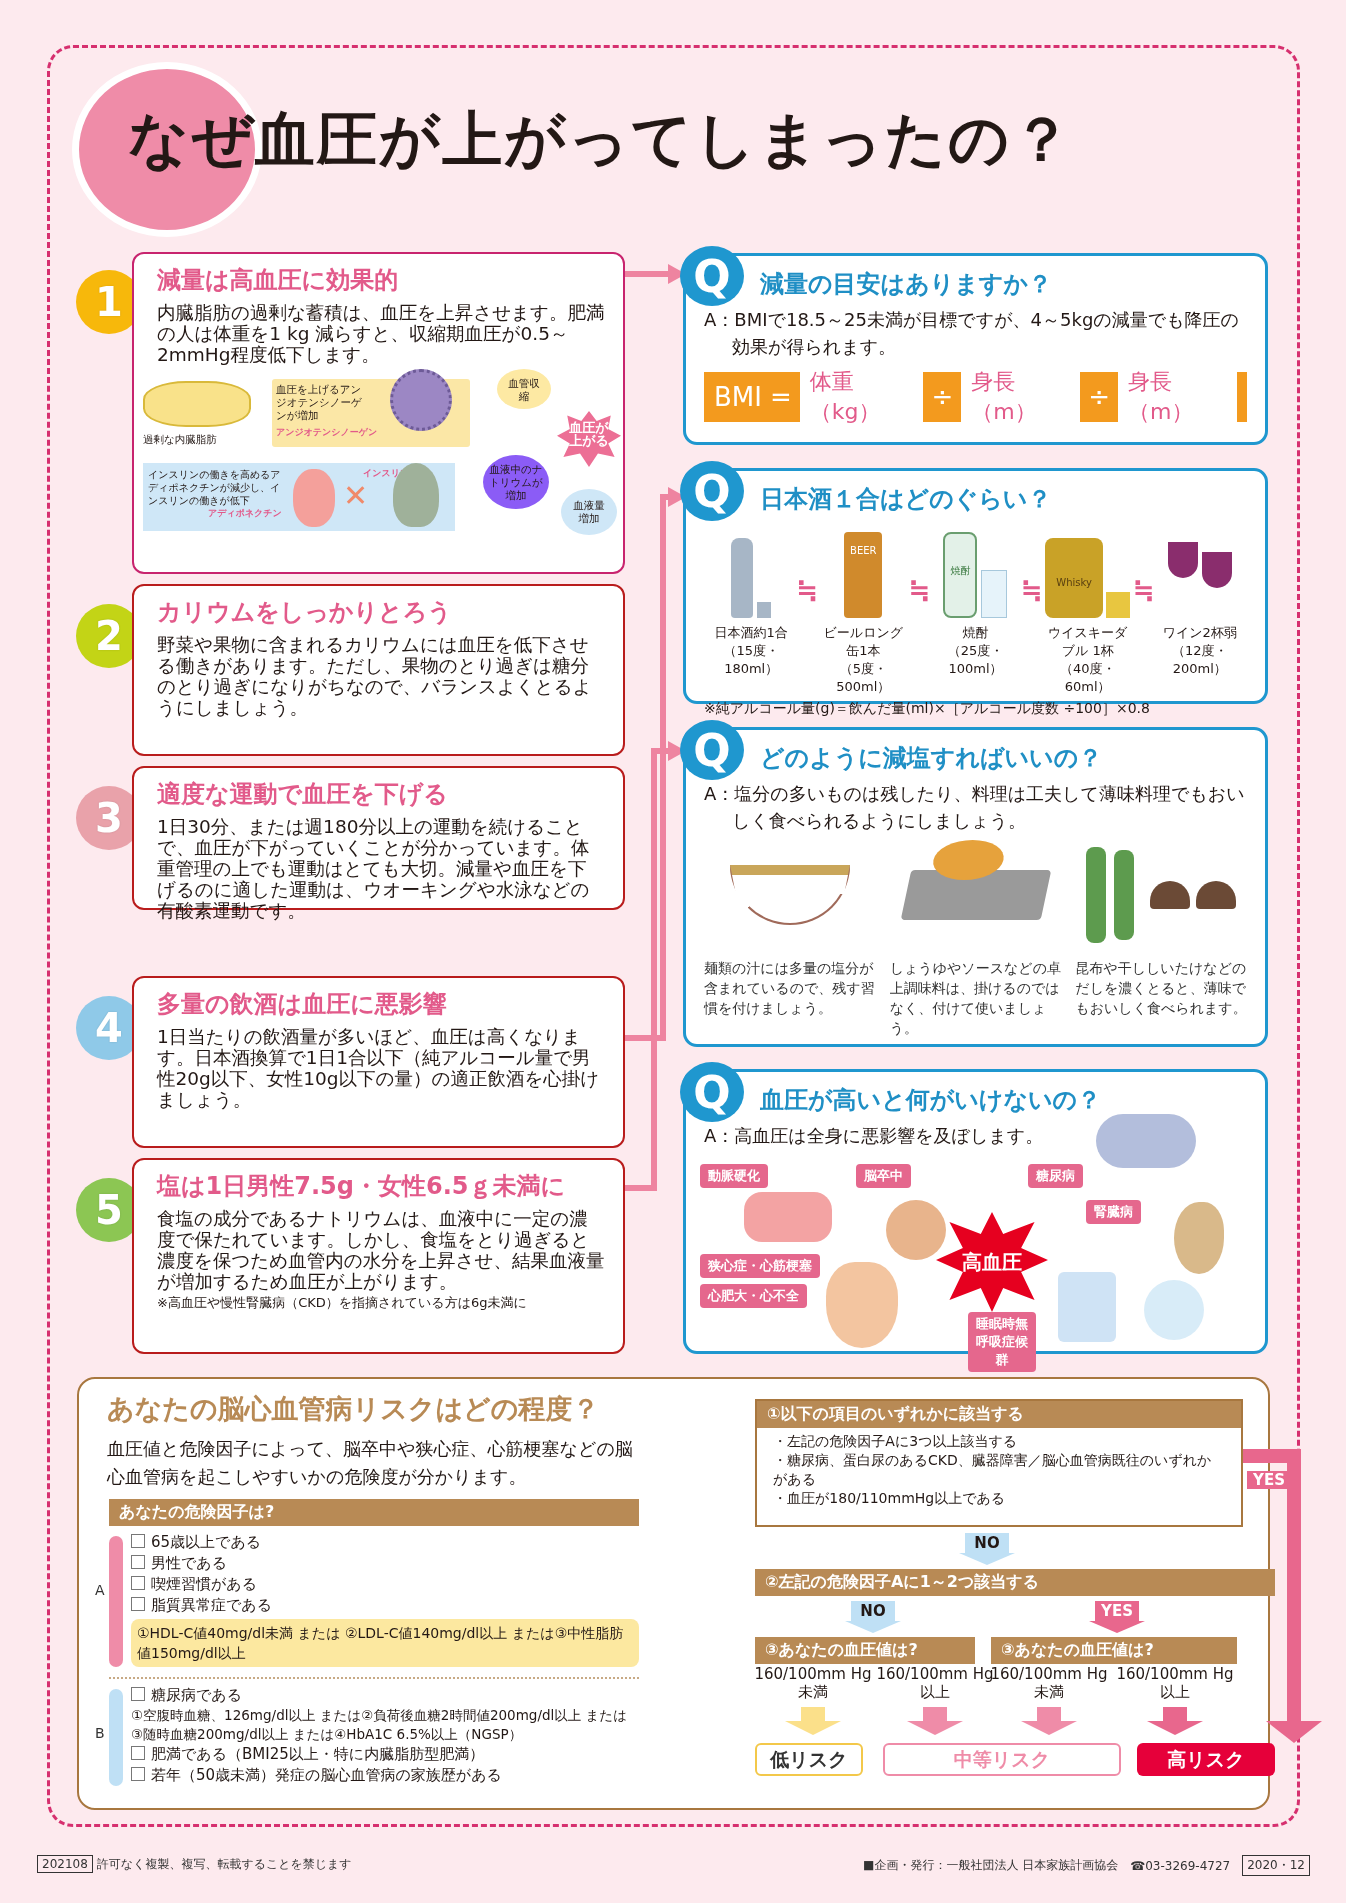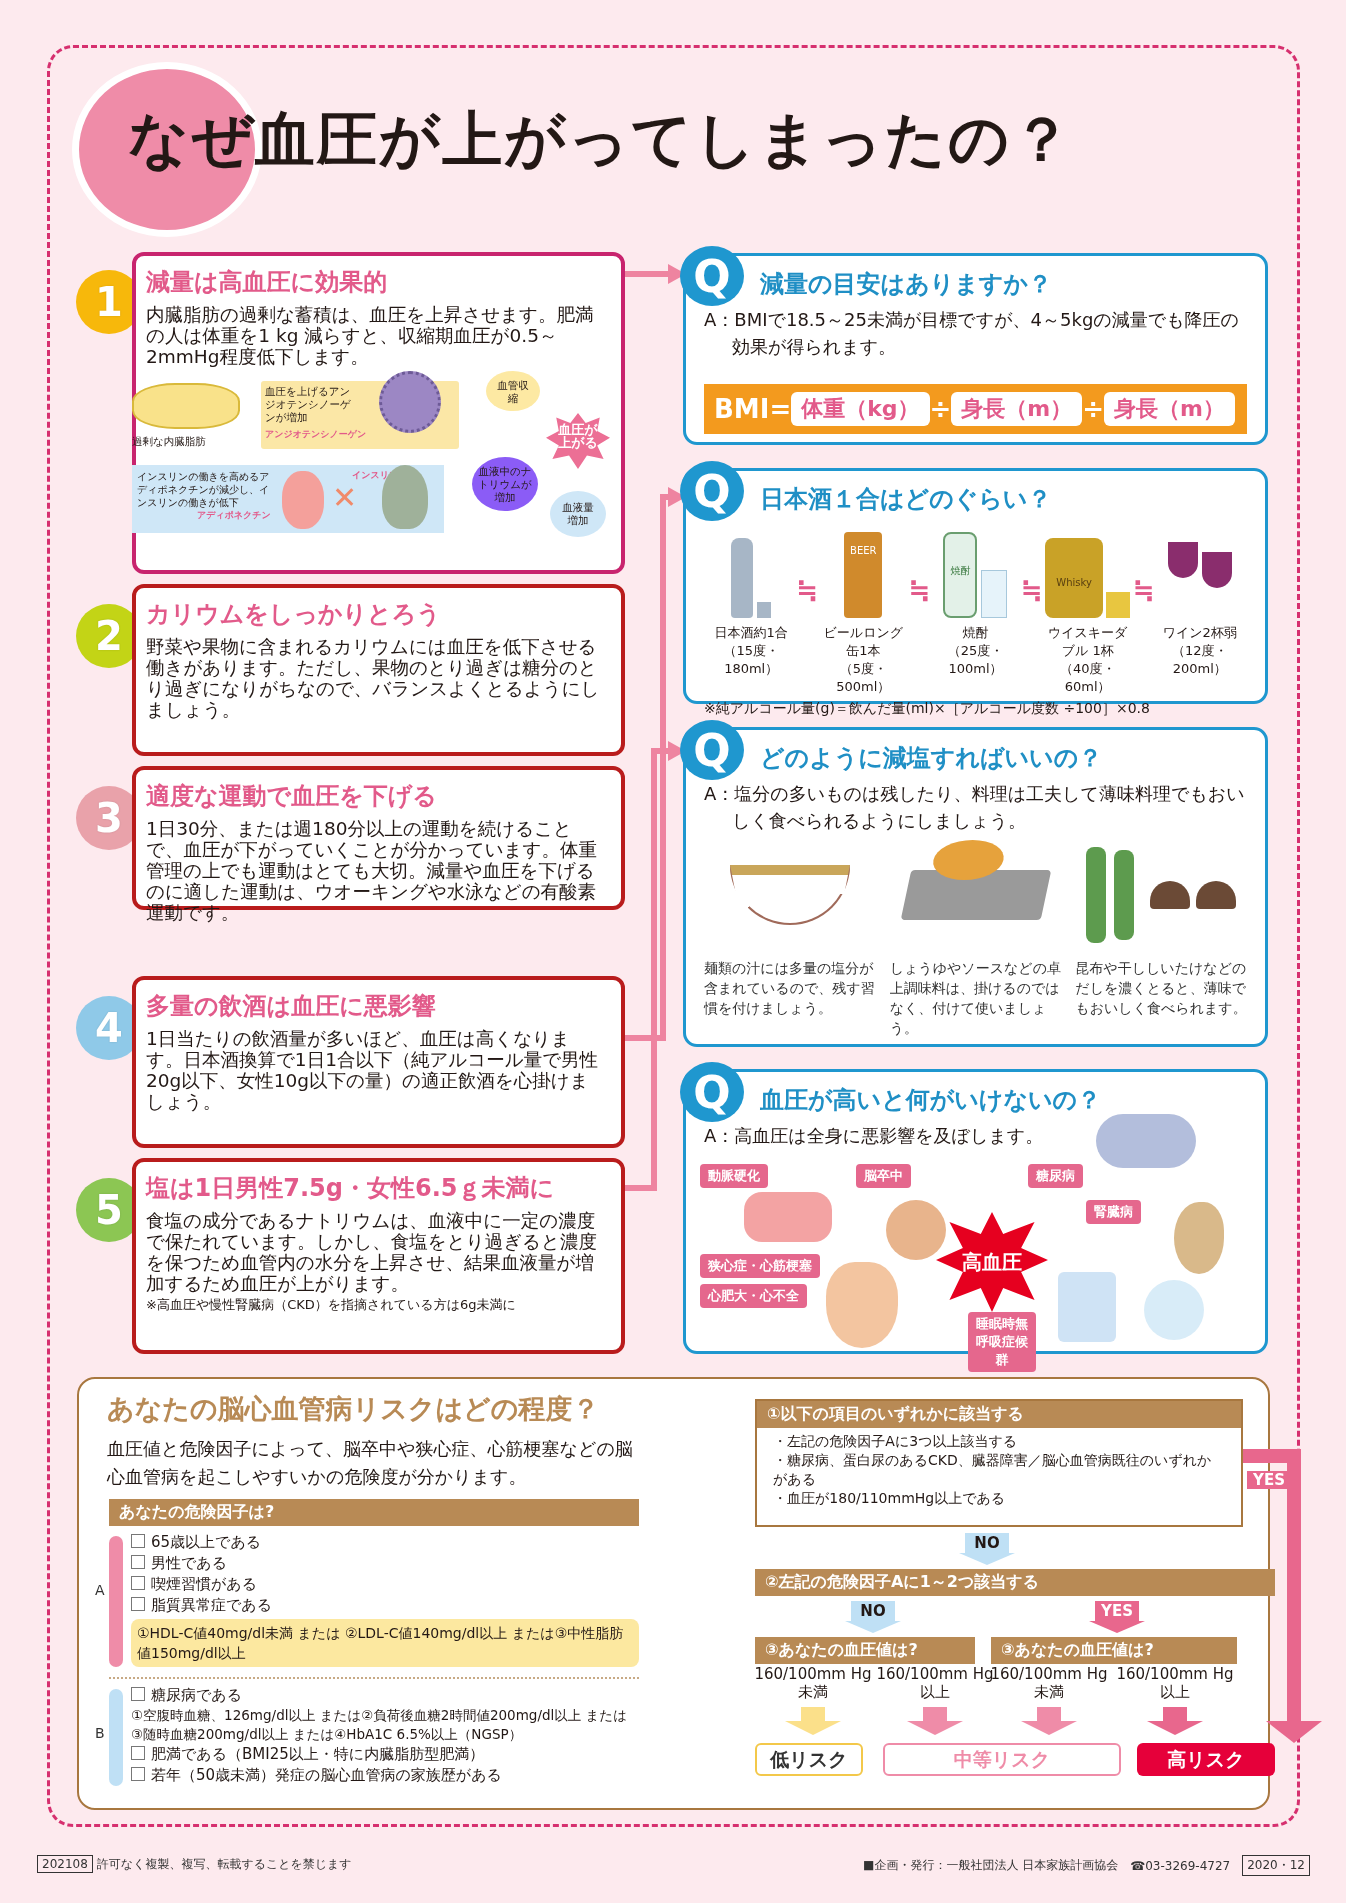--- a/index.html
+++ b/index.html
@@ -1,30 +1,30 @@
 <!DOCTYPE html>
 <html><head>
 <meta charset="utf-8">
 <style>
 *{box-sizing:border-box;margin:0;padding:0}
 body{width:1346px;height:1903px;background:#fdeaee;font-family:"DejaVu Sans","Liberation Sans",sans-serif;color:#231815;position:relative;overflow:hidden}
 .frame{position:absolute;left:47px;top:45px;width:1253px;height:1782px;border:3px dashed #d6306f;border-radius:26px}
 .title-circle{position:absolute;left:72px;top:62px;width:190px;height:175px;border-radius:50%;background:#ef8ca8;border:7px solid #fff}
 .title{position:absolute;left:128px;top:100px;font-size:60px;font-weight:bold;letter-spacing:2px;color:#231815;white-space:nowrap}
 .num{position:absolute;width:66px;height:64px;border-radius:50%;color:#fff;font-size:40px;font-weight:bold;display:flex;align-items:center;justify-content:center;text-shadow:0 0 2px rgba(0,0,0,.15)}
-.card{position:absolute;left:132px;width:493px;background:#fff;border:4px solid #b91c1c;border-radius:12px;padding:10px 18px 10px 10px}
+.card{position:absolute;left:132px;width:493px;background:#fff;border:2px solid #b91c1c;border-radius:12px;padding:10px 18px 10px 23px}
 .card.first{border-color:#c8246e}
 .card h3{color:#e25a8a;font-size:24px;font-weight:bold;margin-bottom:6px;white-space:nowrap}
 .card p{font-size:18.5px;line-height:21px;color:#231815}
 .card .note{font-size:13px;line-height:18px;margin-top:2px}
 .q{position:absolute;left:683px;width:585px;background:#fff;border:3px solid #1f97cf;border-radius:14px;padding:8px 18px}
 .qicon{position:absolute;left:-6px;top:-10px;width:64px;height:60px;border-radius:50%;background:#1f97cf;color:#fff;font-size:44px;font-weight:bold;display:flex;align-items:center;justify-content:center}
 .q h3{margin-left:56px;color:#1f8fc5;font-size:24px;font-weight:bold;white-space:nowrap;margin-top:4px}
 .q .ans{font-size:18px;line-height:27px;margin-top:6px;padding-left:28px;text-indent:-28px}
-.bmi{margin-top:24px;background:#f39a1e;height:50px;display:flex;align-items:center;padding:0 10px;color:#fff;font-weight:bold;font-size:26px}
+.bmi{margin-top:12px;background:#f39a1e;height:50px;display:flex;align-items:center;padding:0 10px;gap:8px;color:#fff;font-weight:normal;font-size:26px}
 .bmi .box{background:#fff;color:#e25a8a;border-radius:6px;padding:2px 10px;font-size:22px}
 .drinks{display:flex;justify-content:space-between;margin-top:8px;padding:0 2px}
 .drink{display:flex;flex-direction:column;align-items:center;width:92px;font-size:13px;line-height:18px;text-align:center}
 .drink .ill{height:95px;display:flex;align-items:flex-end;justify-content:center;margin-bottom:6px}
 .approx{color:#e25a8a;font-size:26px;font-weight:bold;align-self:center;margin-top:-40px}
 .formula{font-size:14px;margin-top:4px}
 .salt{display:flex;gap:14px;margin-top:6px}
 .salt .col{flex:1;font-size:14px;line-height:20px;color:#333}
 .salt .ill{height:110px;margin-bottom:8px;display:flex;align-items:center;justify-content:center}
 .tag{position:absolute;background:#e5678d;color:#fff;font-size:13px;font-weight:bold;padding:3px 8px;border-radius:4px;white-space:nowrap}

